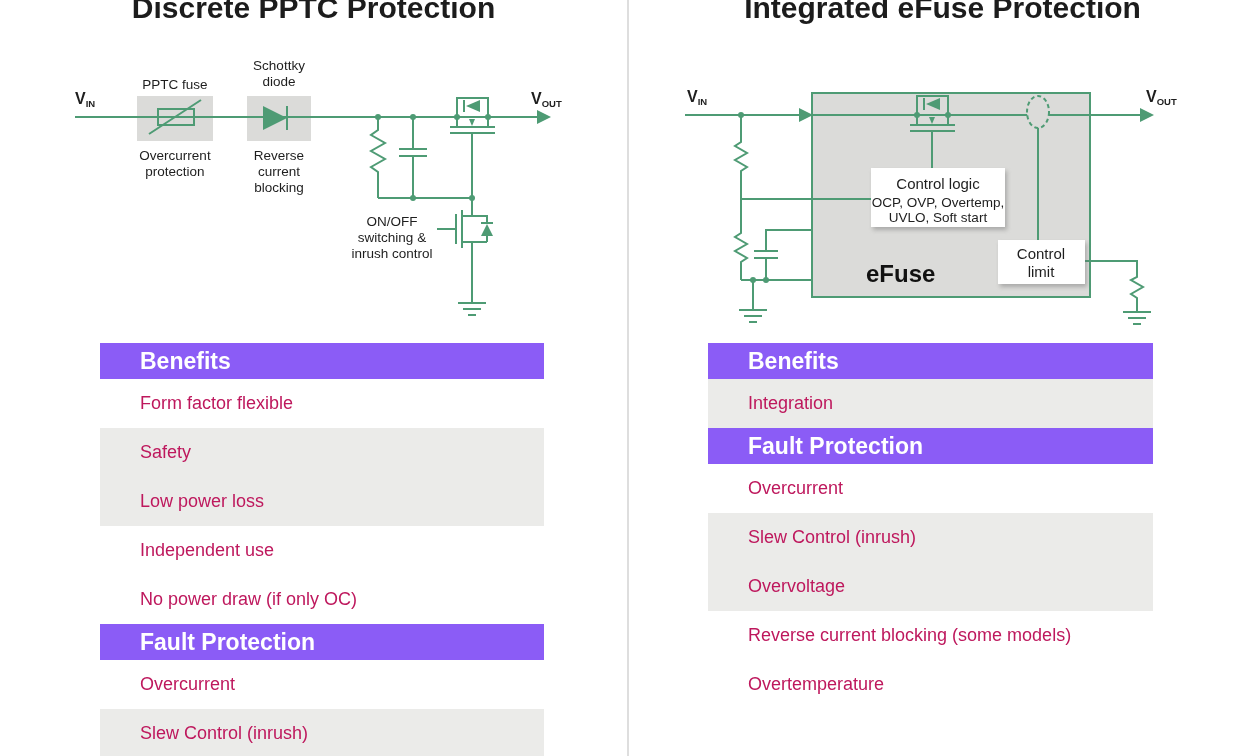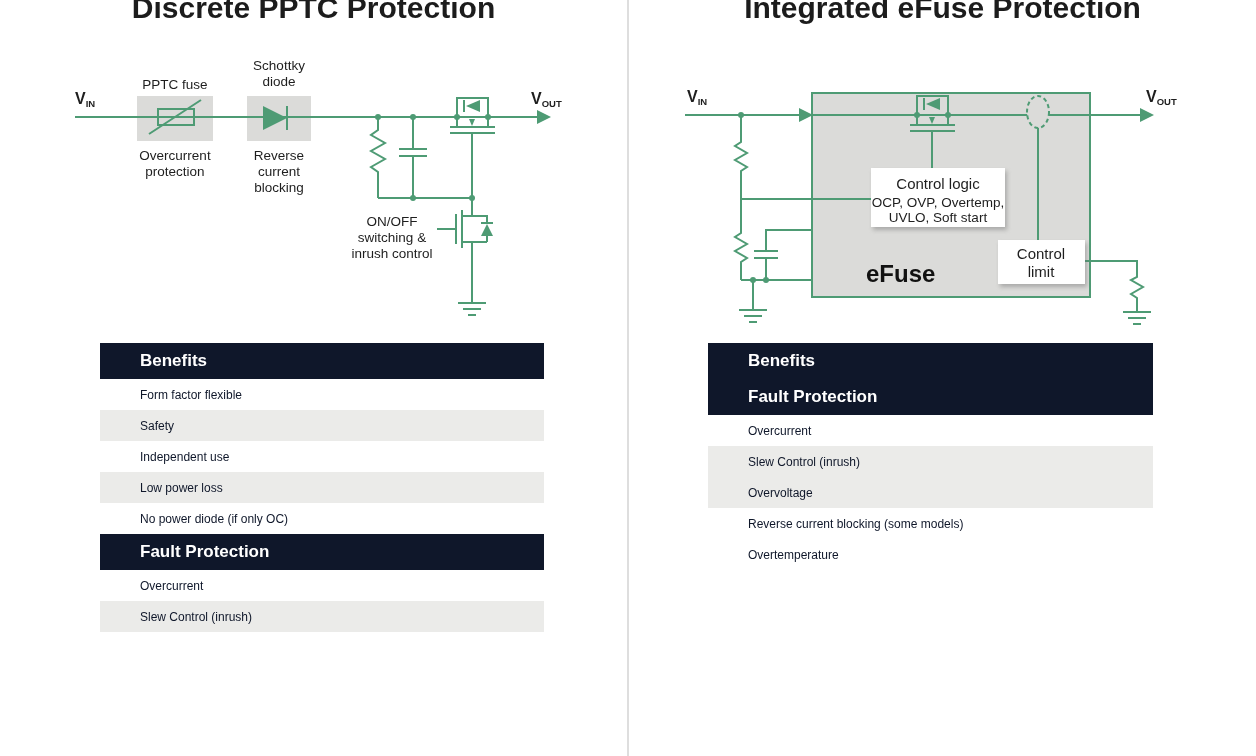--- a/index.html
+++ b/index.html
@@ -19,23 +19,23 @@
   .whitebox{fill:#ffffff;filter:drop-shadow(2px 3px 2px rgba(110,110,110,0.45));}
   .clabel{font-family:"Liberation Sans",sans-serif;font-size:13.5px;fill:#1e1e1e;}
   .clabel-mid{text-anchor:middle;}
   .vlabel{font-family:"Liberation Sans",sans-serif;font-size:16px;font-weight:bold;fill:#1e1e1e;}
   .vsub{font-size:9.5px;}
   .efuse-name{font-family:"Liberation Sans",sans-serif;font-size:24px;font-weight:bold;fill:#111;}
   .cl-line1{font-size:15px;}
   .tbl{position:absolute;top:343px;}
   .tbl-left{left:100px;width:444px;}
   .tbl-right{left:708px;width:445px;}
-  .hdr{height:36px;background:#0f172a;color:#fff;font-weight:bold;font-size:17px;
+  .hdr{height:36px;background:#8b5cf6;color:#fff;font-weight:bold;font-size:23px;
        display:flex;align-items:center;padding-left:40px;box-sizing:border-box;}
-  .row{height:31px;background:#fff;color:#0f172a;font-size:12px;
+  .row{height:49px;background:#fff;color:#be185d;font-size:18px;
        display:flex;align-items:center;padding-left:40px;box-sizing:border-box;}
   .row.alt{background:#EBEBE9;}
 </style>
 </head>
 <body>
 
 <div class="stage">
 
   <div class="title title-left">Discrete PPTC Protection</div>
   <div class="title title-right">Integrated eFuse Protection</div>
@@ -199,30 +199,31 @@
         <text class="clabel clabel-mid cl-line1" x="1041" y="259">Control</text>
         <text class="clabel clabel-mid cl-line1" x="1041" y="277">limit</text>
       </g>
     </g>
   </svg>
 
   <div class="tbl tbl-left">
     <div class="hdr">Benefits</div>
     <div class="row">Form factor flexible</div>
     <div class="row alt">Safety</div>
+    <div class="row alt">Low power loss</div>
     <div class="row">Independent use</div>
-    <div class="row alt">Low power loss</div>
-    <div class="row">No power diode (if only OC)</div>
+    <div class="row">No power draw (if only OC)</div>
     <div class="hdr">Fault Protection</div>
     <div class="row">Overcurrent</div>
     <div class="row alt">Slew Control (inrush)</div>
   </div>
 
   <div class="tbl tbl-right">
     <div class="hdr">Benefits</div>
+    <div class="row alt">Integration</div>
     <div class="hdr">Fault Protection</div>
     <div class="row">Overcurrent</div>
     <div class="row alt">Slew Control (inrush)</div>
     <div class="row alt">Overvoltage</div>
     <div class="row">Reverse current blocking (some models)</div>
     <div class="row">Overtemperature</div>
   </div>
 
   <div class="divider"></div>
 </div>

